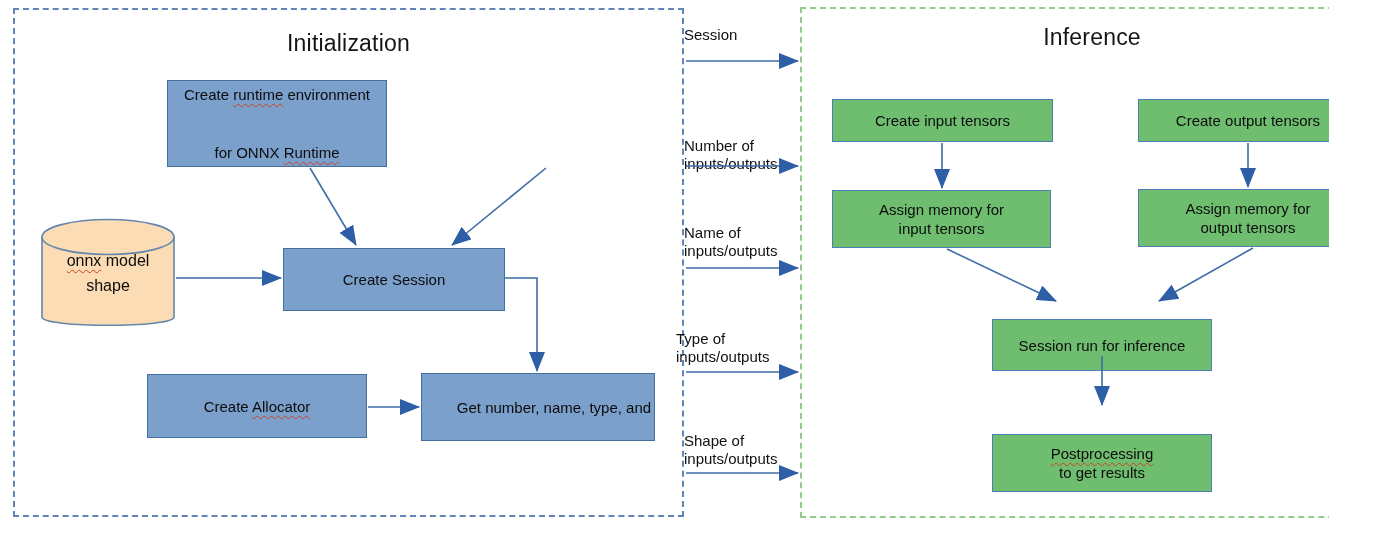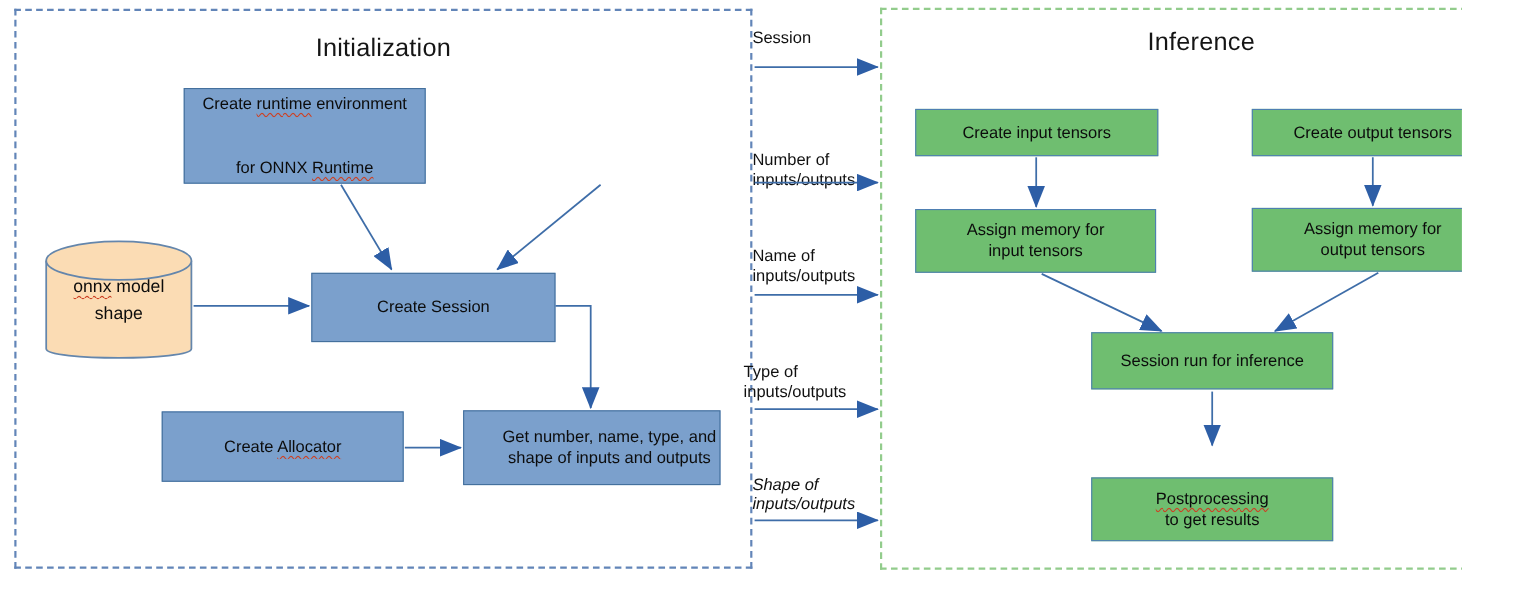--- a/index.html
+++ b/index.html
@@ -56,21 +56,20 @@
   <div class="node node-blue" style="left:283px;top:248px;width:222px;height:63px;">
     <div>Create Session</div>
   </div>
 
   <div class="node node-blue" style="left:147px;top:374px;width:220px;height:64px;">
     <div><span>Create </span><span class="sq">Allocator</span></div>
   </div>
 
   <div class="node node-blue" style="left:421px;top:373px;width:234px;height:68px;padding-left:32px;">
     <div>Get number, name, type, and</div>
-    <div>shape of inputs and outputs</div>
   </div>
 
   <div id="cylinder-wrap">
     <svg width="136" height="119" viewBox="0 0 136 119">
       <path d="M2 19 L2 99 C2 110 134 110 134 99 L134 19" fill="#fbdcb4" stroke="#6486ac" stroke-width="1.6"></path>
       <ellipse cx="68" cy="19" rx="66" ry="17.5" fill="#fbdcb4" stroke="#6486ac" stroke-width="1.6"></ellipse>
     </svg>
     <div id="cylinder-text">
       <div><span class="sq">onnx</span><span> model</span></div>
       <div>shape</div>
@@ -84,21 +83,21 @@
     <div>Create output tensors</div>
   </div>
   <div class="node node-green" style="left:832px;top:190px;width:219px;height:58px;">
     <div>Assign memory for</div>
     <div>input tensors</div>
   </div>
   <div class="node node-green" style="left:1138px;top:189px;width:220px;height:58px;">
     <div>Assign memory for</div>
     <div>output tensors</div>
   </div>
-  <div class="node node-green" style="left:992px;top:302px;width:220px;height:52px;">
+  <div class="node node-green" style="left:992px;top:319px;width:220px;height:52px;">
     <div>Session run for inference</div>
   </div>
   <div class="node node-green" style="left:992px;top:407px;width:220px;height:58px;margin-top:27px;">
     <div><span class="sq">Postprocessing</span></div>
     <div>to get results</div>
   </div>
 
   <div class="flow-label" style="left:684px;top:26px;">
     <div>Session</div>
   </div>
@@ -107,21 +106,21 @@
     <div>inputs/outputs</div>
   </div>
   <div class="flow-label" style="left:684px;top:224px;">
     <div>Name of</div>
     <div>inputs/outputs</div>
   </div>
   <div class="flow-label" style="left:676px;top:330px;">
     <div>Type of</div>
     <div>inputs/outputs</div>
   </div>
-  <div class="flow-label" style="left:684px;top:432px;font-style:italic;">
+  <div class="flow-label" style="left:684px;top:432px;">
     <div>Shape of</div>
     <div>inputs/outputs</div>
   </div>
 
   <svg id="arrows">
     <defs>
       <marker id="ah" markerUnits="userSpaceOnUse" markerWidth="20" markerHeight="16" refX="19" refY="8" orient="auto">
         <path d="M0,0 L20,8 L0,16 Z" fill="#2d5ea6"></path>
       </marker>
     </defs>

